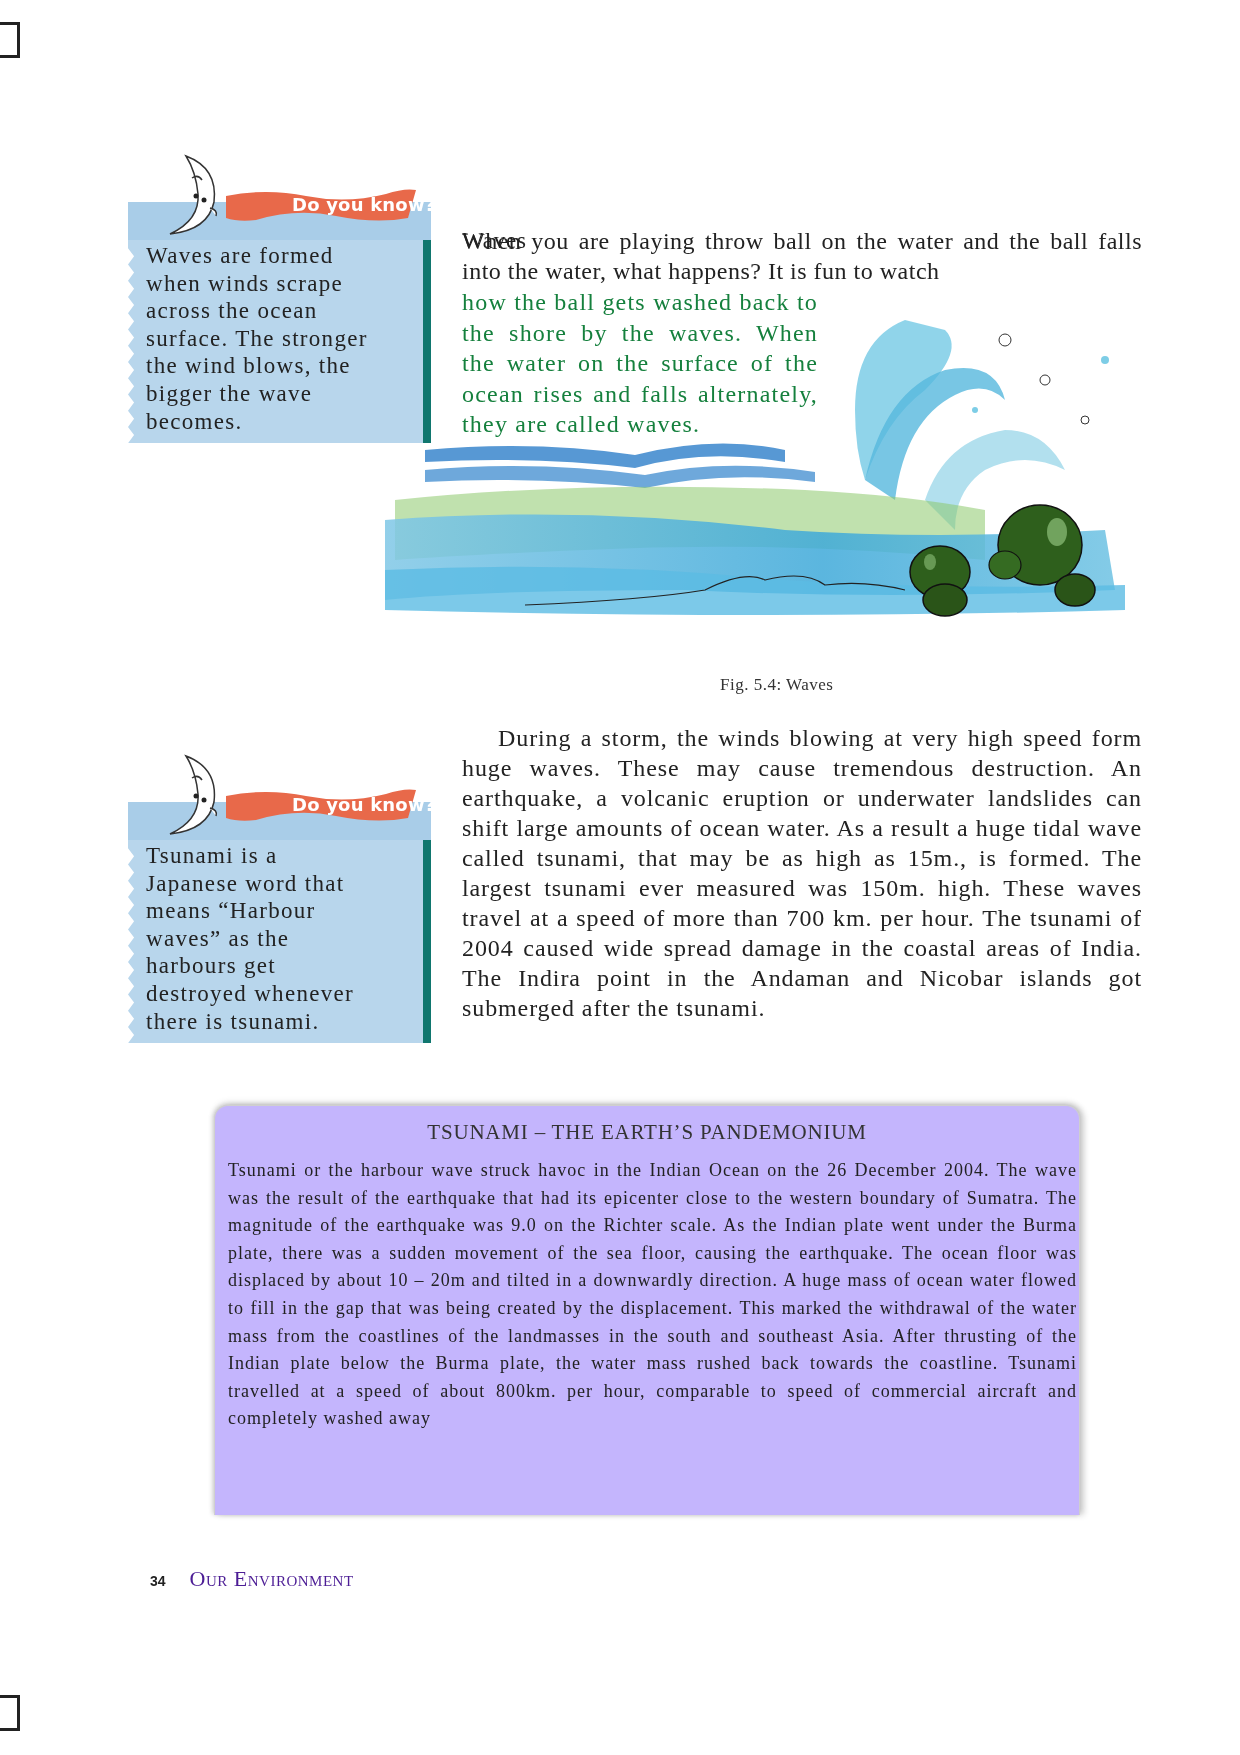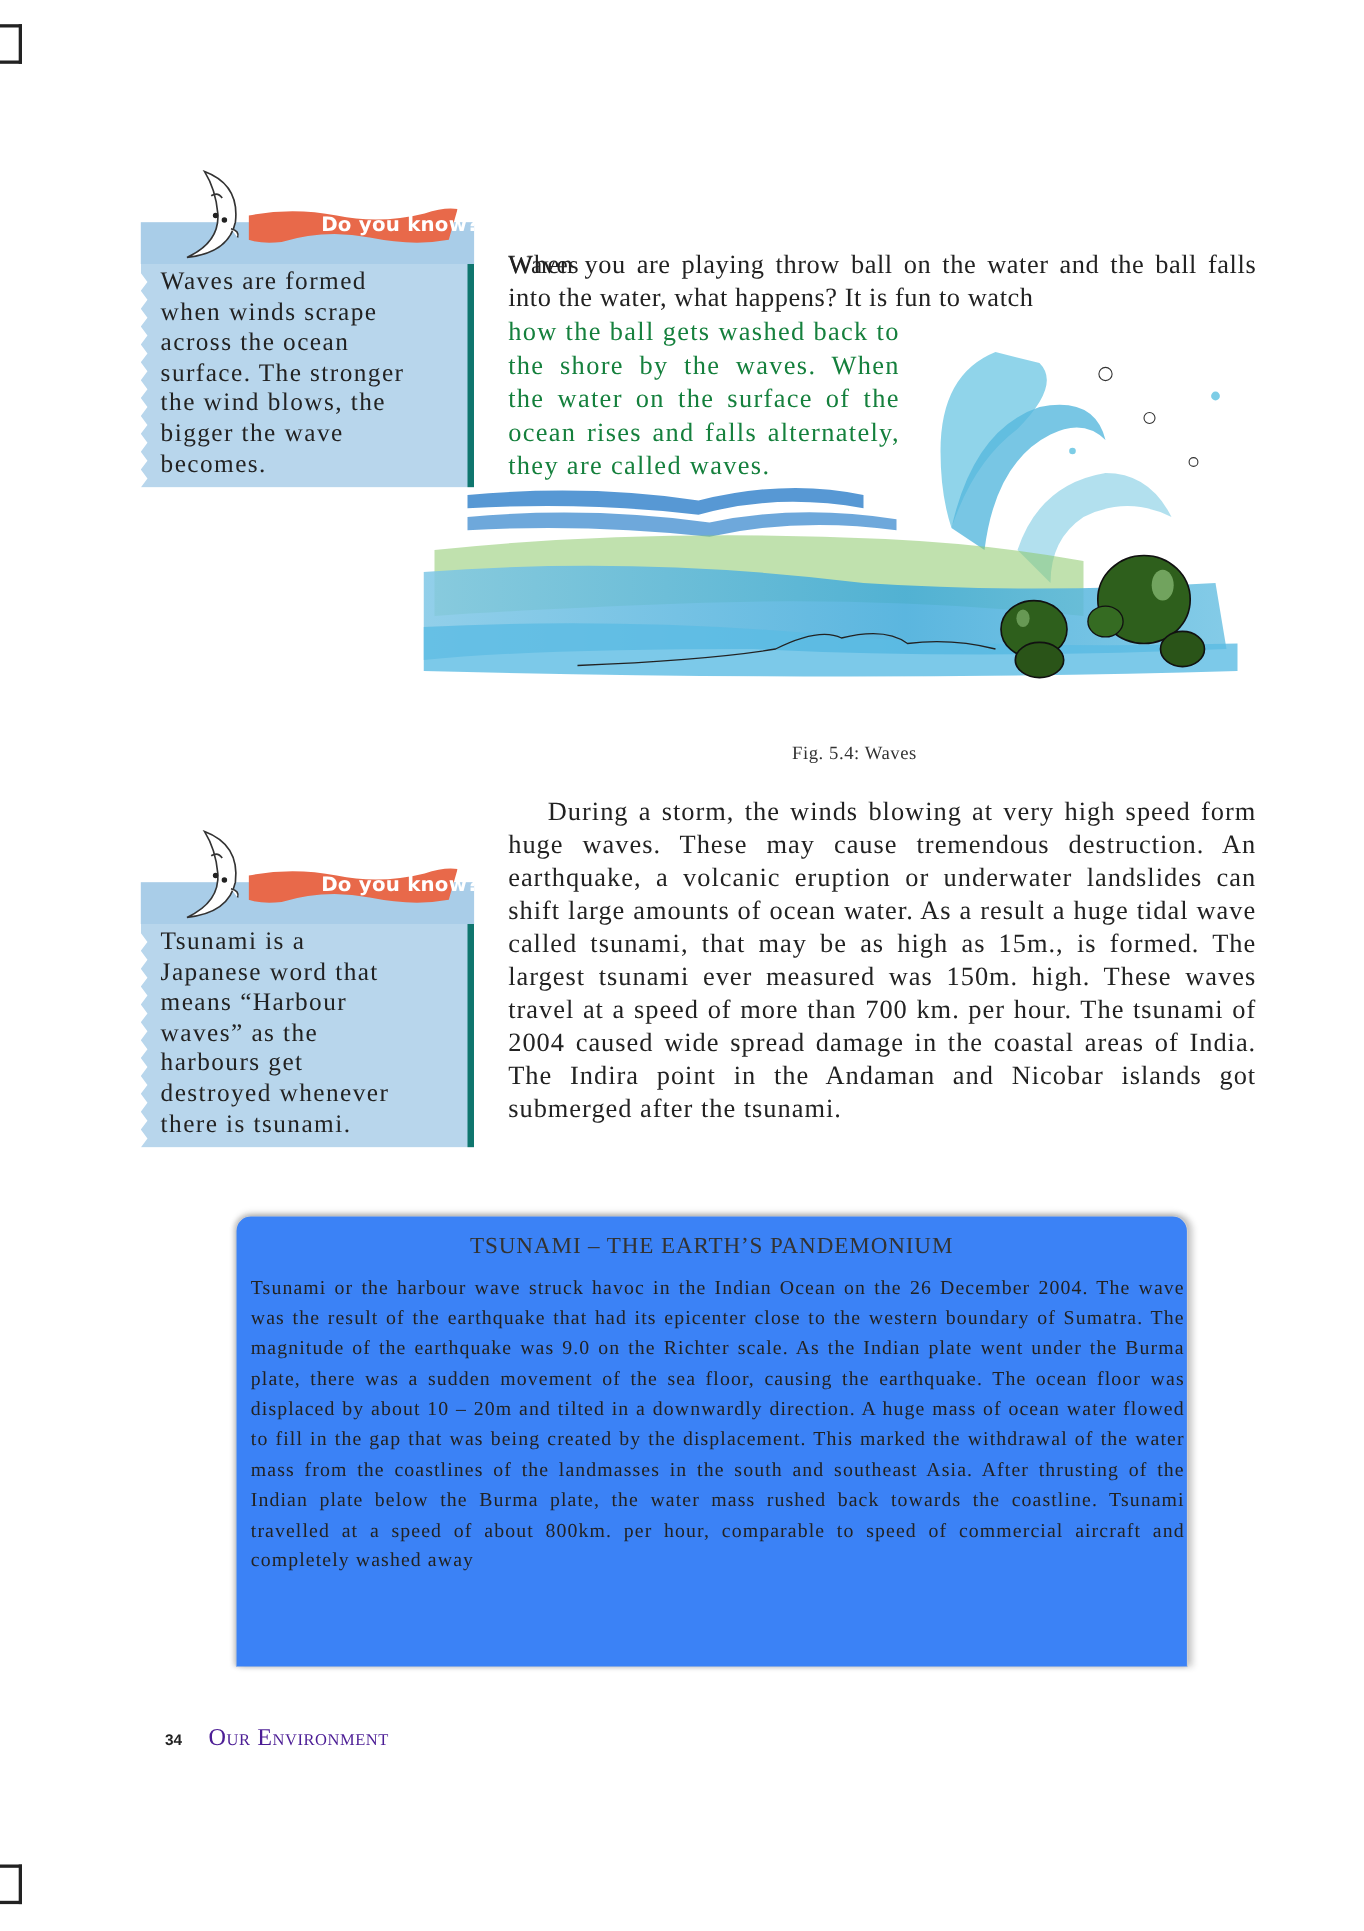--- a/index.html
+++ b/index.html
@@ -11,37 +11,37 @@
   .crop-bottom { top: 1695px; }
 
   
   .dyk { position: absolute; left: 128px; width: 303px; }
   .dyk-head { position: relative; height: 90px; }
   .dyk-band { position: absolute; left: 0; right: 0; top: 52px; height: 38px; background: #a9cde8; }
   .dyk-banner { position: absolute; left: 98px; top: 38px; width: 190px; height: 36px; }
   .dyk-banner svg { display: block; }
   .dyk-banner-text { position: absolute; left: 22px; top: 6px; color: #fff; font-family: "DejaVu Sans", sans-serif; font-weight: bold; font-size: 18px; letter-spacing: 0.2px; white-space: nowrap; margin-left: 44px; }
   .dyk-mascot { position: absolute; left: 20px; top: 0; width: 90px; height: 90px; }
-  .dyk-body { background: #b8d6ec; border-right: 6px solid #0f766e; padding: 2px 8px 8px 18px;
+  .dyk-body { background: #b8d6ec; border-right: 8px solid #0f766e; padding: 2px 8px 8px 18px;
     clip-path: polygon(0 0,100% 0,100% 100%,0 100%,2% 96%,0 92%,2% 88%,0 84%,2% 80%,0 76%,2% 72%,0 68%,2% 64%,0 60%,2% 56%,0 52%,2% 48%,0 44%,2% 40%,0 36%,2% 32%,0 28%,2% 24%,0 20%,2% 16%,0 12%,2% 8%,0 4%); }
   .dyk-text { font-size: 23px; line-height: 27.6px; letter-spacing: 1.3px; color: #222; white-space: pre-line; }
 
   
   .section-title { position: absolute; left: 462px; top: 192px; font-size: 23px; letter-spacing: 0.8px; color: #222; margin-top: 36px; }
   .para-full { position: absolute; left: 462px; width: 680px; font-size: 24px; line-height: 30px; text-align: justify; color: #222; letter-spacing: 0.5px; }
   .para-narrow { position: absolute; left: 462px; width: 356px; font-size: 24px; line-height: 30.5px; text-align: justify; text-align-last: left; letter-spacing: 1.2px; color: #15803d; }
 
   .figure { position: absolute; left: 385px; top: 300px; width: 760px; height: 380px; }
   .fig-caption { position: absolute; left: 720px; top: 675px; font-size: 17px; color: #333; letter-spacing: 0.5px; }
 
   .para-storm { position: absolute; left: 462px; top: 723px; width: 680px; font-size: 24px; line-height: 30px; text-align: justify; color: #222; letter-spacing: 0.9px; }
   .indent { display: inline-block; width: 36px; }
 
   
-  .feature { position: absolute; left: 214px; top: 1105px; width: 866px; height: 410px; border: 1px solid #cfcfcf; border-bottom: none; border-radius: 14px 14px 0 0; box-shadow: 4px 0 6px rgba(0,0,0,0.18), -2px 0 4px rgba(0,0,0,0.12), 0 -3px 6px rgba(0,0,0,0.10); background: #3b82f6; }
+  .feature { position: absolute; left: 214px; top: 1105px; width: 866px; height: 410px; border: 1px solid #cfcfcf; border-bottom: none; border-radius: 14px 14px 0 0; box-shadow: 4px 0 6px rgba(0,0,0,0.18), -2px 0 4px rgba(0,0,0,0.12), 0 -3px 6px rgba(0,0,0,0.10); background: #c4b5fd; }
   .feature-title { text-align: center; font-size: 21px; letter-spacing: 0.8px; color: #333; margin-top: 14px; }
   .feature-body { margin: 12px 2px 0 13px; font-size: 18px; line-height: 27.6px; text-align: justify; letter-spacing: 1px; color: #222; }
 
   .footer { position: absolute; left: 150px; top: 1535px; display: flex; align-items: baseline; gap: 24px; }
   .page-num { font-family: "Liberation Sans", sans-serif; font-weight: bold; font-size: 14px; color: #222; }
   .running-head { font-size: 22px; color: #4c1d95; font-variant: small-caps; letter-spacing: 0.5px; margin-top: 31px; }
 </style>
 </head>
 <body>
 

